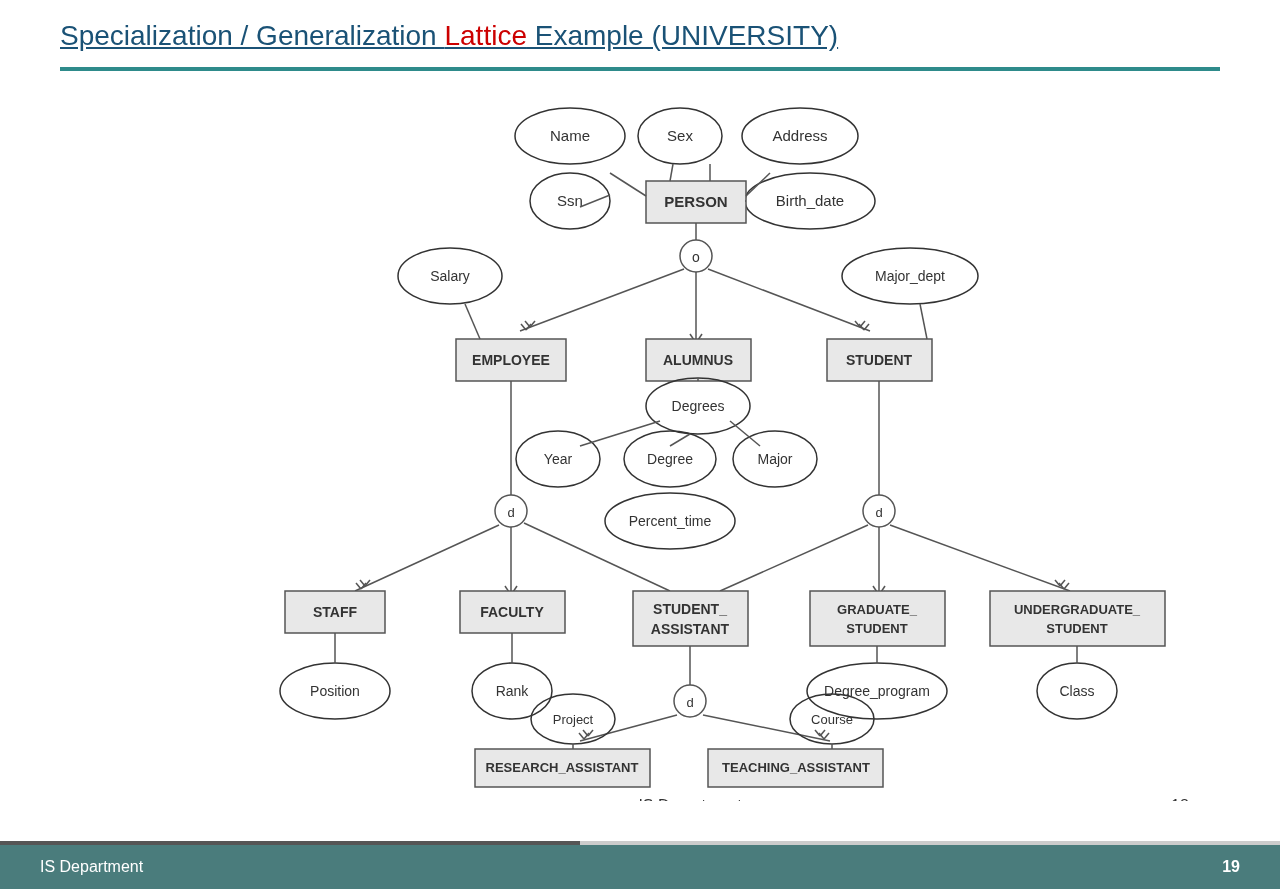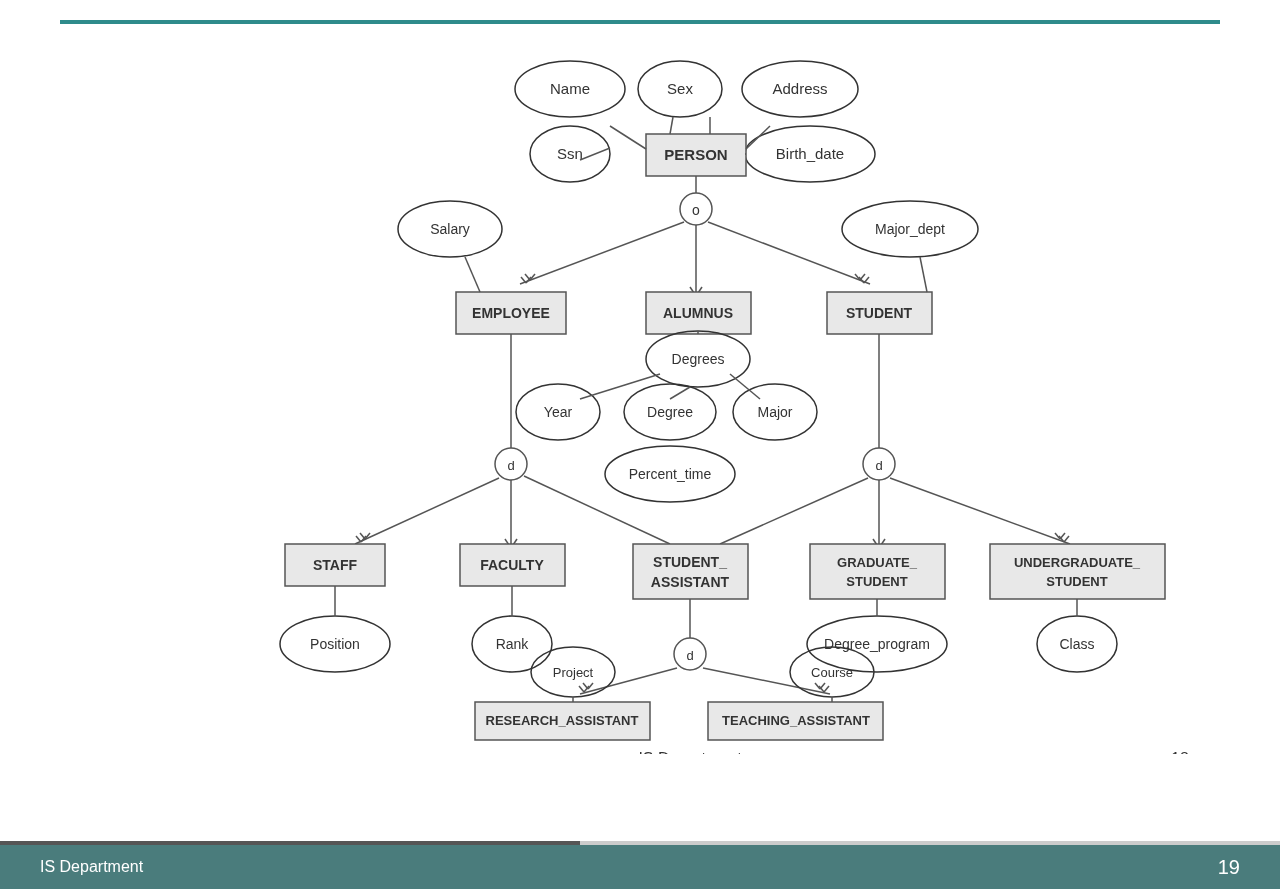--- a/index.html
+++ b/index.html
@@ -51,41 +51,44 @@
       align-items: center;
       justify-content: space-between;
       padding: 0 40px;
     }
     .footer-bar .footer-text {
       color: #fff;
       font-size: 16px;
     }
     .footer-bar .page-num {
       color: #fff;
-      font-size: 20px;
-      font-weight: normal;
+      font-size: 16px;
+      font-weight: bold;
     }
     .footer-progress {
       position: absolute;
       bottom: 44px;
       left: 0;
       width: 1280px;
       height: 4px;
       background: #ccc;
     }
     .footer-progress-bar {
       height: 4px;
       background: #555;
       width: 580px;
     }
   </style>
 </head>
 <body>
 
 <div class="slide-content">
+  <h1 class="title">
+    <span>Specialization / Generalization </span><span class="red">Lattice</span><span> Example (UNIVERSITY)</span>
+  </h1>
   <div class="divider"></div>
 
   <div class="diagram-area">
     <svg class="diagram" viewBox="0 0 1100 720">
 
       <ellipse cx="480" cy="55" rx="55" ry="28" fill="none" stroke="#333" stroke-width="1.5"></ellipse>
       <text x="480" y="60" text-anchor="middle" font-size="15" fill="#333">Name</text>
 
       <ellipse cx="590" cy="55" rx="42" ry="28" fill="none" stroke="#333" stroke-width="1.5"></ellipse>
       <text x="590" y="60" text-anchor="middle" font-size="15" fill="#333">Sex</text>

